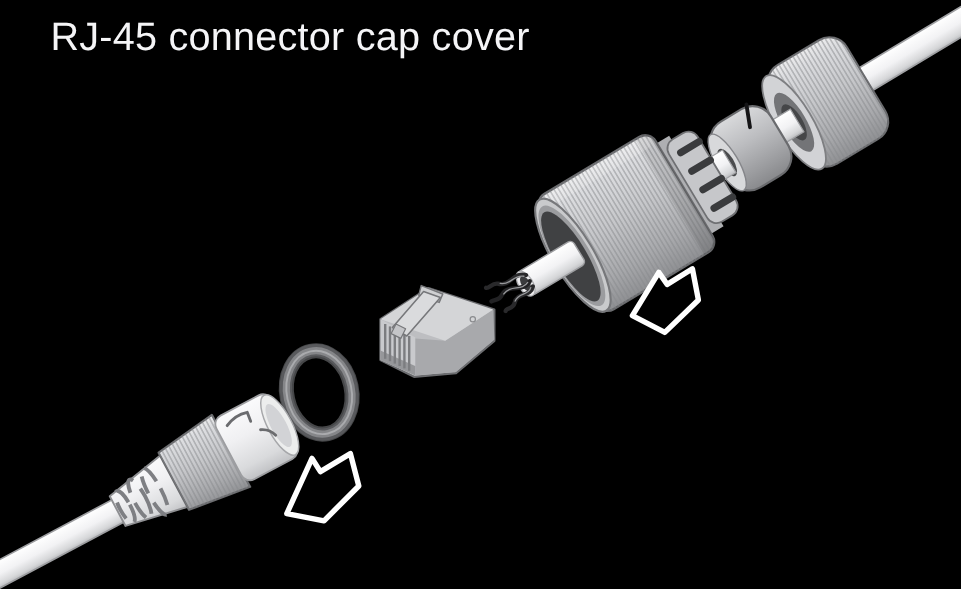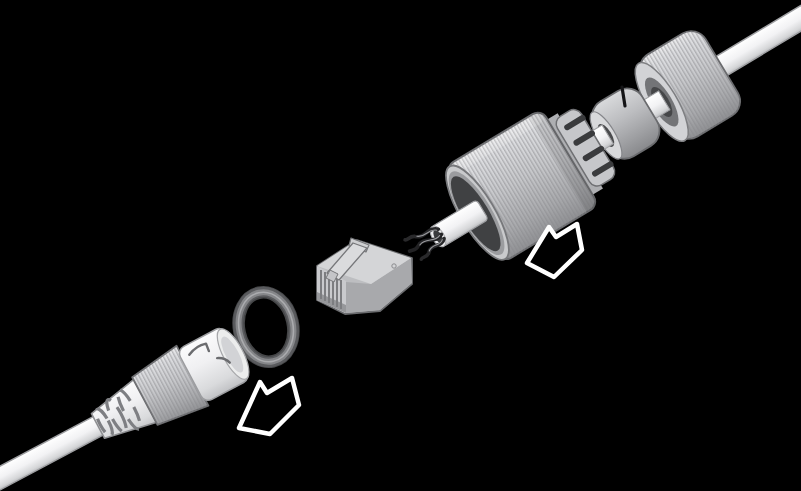--- a/index.html
+++ b/index.html
@@ -19,20 +19,21 @@
     color:#f5f5f7;
     white-space:nowrap;
   }
   svg{position:absolute;left:0;top:0;display:block;}
 </style>
 </head>
 <body>
 
 <div class="stage">
 
+  <div class="title">RJ-45 connector cap cover</div>
 
   <svg width="801" height="491" viewBox="0 0 801 491">
     <defs>
       <linearGradient id="cyl" x1="0" y1="0" x2="0" y2="1">
         <stop offset="0" stop-color="#ededee"></stop>
         <stop offset="0.12" stop-color="#dcdde0"></stop>
         <stop offset="0.45" stop-color="#c6c7ca"></stop>
         <stop offset="0.78" stop-color="#a8a9ac"></stop>
         <stop offset="1" stop-color="#8e8f92"></stop>
       </linearGradient>

